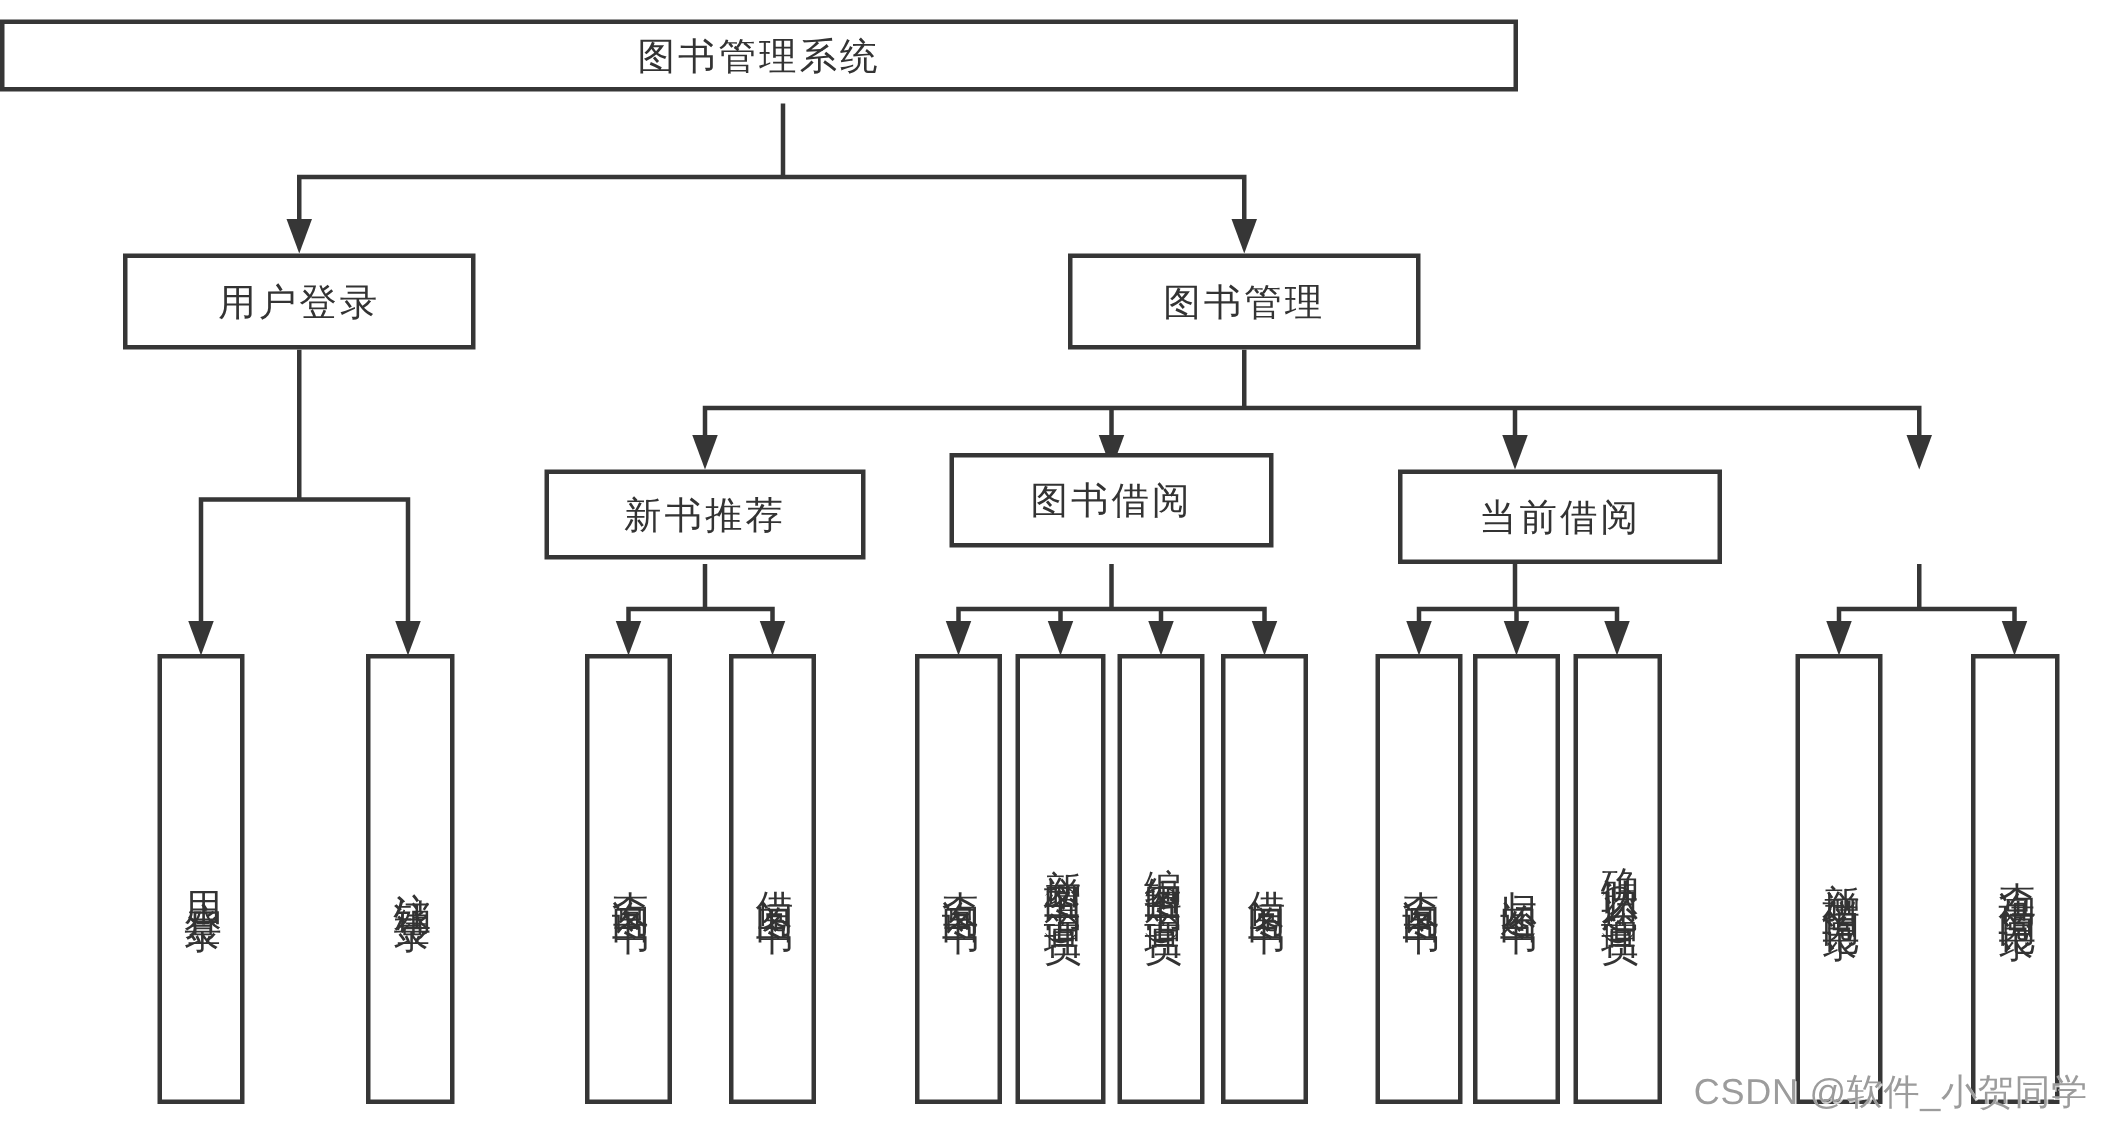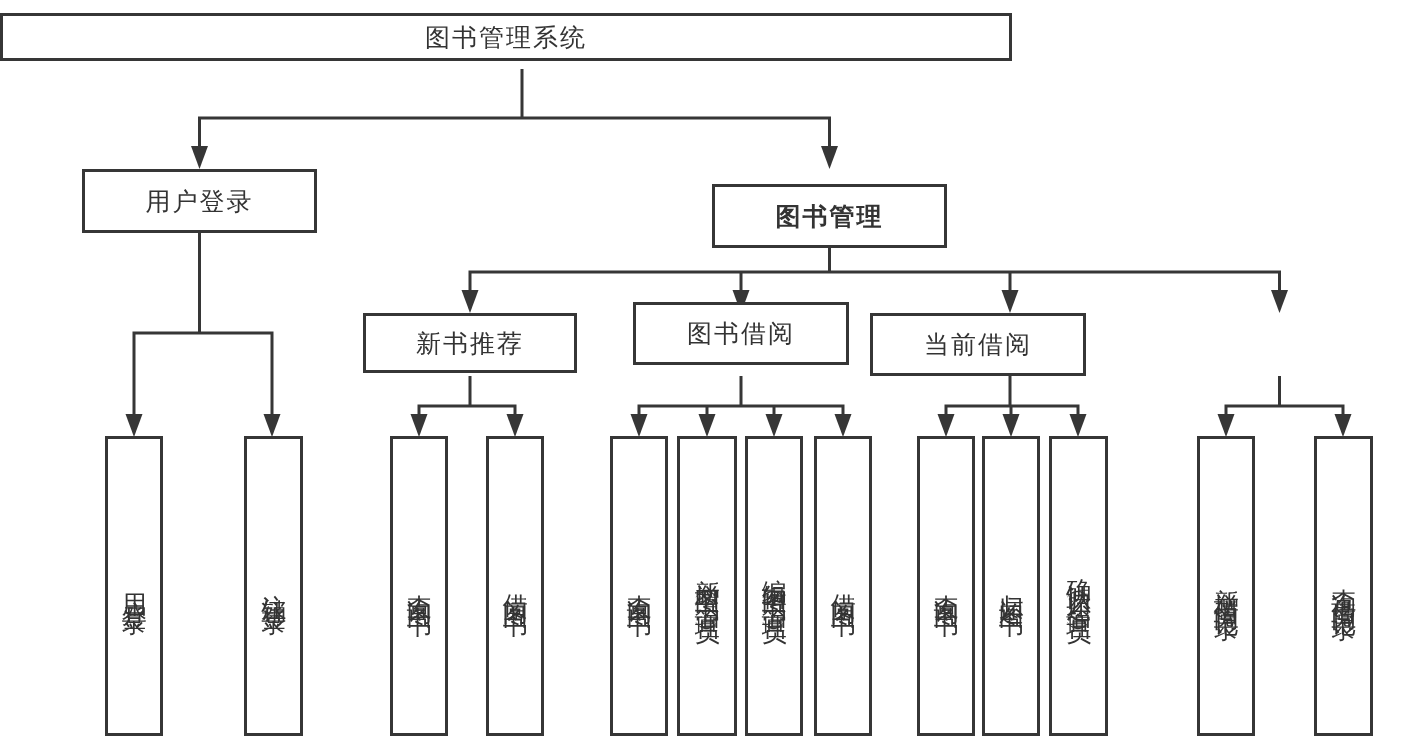--- a/index.html
+++ b/index.html
@@ -94,31 +94,31 @@
     </g>
   </svg>
 
   <div class="node h" style="left:0; top:13px; width:1012px; height:48px;">
     <span>图书管理系统</span>
   </div>
 
   <div class="node h" style="left:82px; top:169px; width:235px; height:64px;">
     <span>用户登录</span>
   </div>
-  <div class="node h" style="left:712px; top:184px; width:235px; height:64px;font-weight:bold;">
+  <div class="node h" style="left:712px; top:169px; width:235px; height:64px;">
     <span>图书管理</span>
   </div>
 
   <div class="node h" style="left:363px; top:313px; width:214px; height:60px;">
     <span>新书推荐</span>
   </div>
   <div class="node h" style="left:633px; top:302px; width:216px; height:63px;">
     <span>图书借阅</span>
   </div>
-  <div class="node h" style="left:870px; top:313px; width:216px; height:63px;justify-content:center;">
+  <div class="node h" style="left:932px; top:313px; width:216px; height:63px;justify-content:center;">
     <span>当前借阅</span>
   </div>
 
   <div class="node v" style="left:105px; top:436px; width:58px; height:300px;">
     <span>用户登录</span>
   </div>
   <div class="node v" style="left:244px; top:436px; width:59px; height:300px;">
     <span>注销登录</span>
   </div>
 
@@ -152,14 +152,15 @@
     <span>确认归还（管理员）</span>
   </div>
 
   <div class="node v" style="left:1197px; top:436px; width:58px; height:300px;">
     <span>新增借阅记录</span>
   </div>
   <div class="node v" style="left:1314px; top:436px; width:59px; height:300px;">
     <span>查询借阅记录</span>
   </div>
 
+  <div class="watermark">CSDN @软件_小贺同学</div>
 
 </div>
 
 </body></html>

